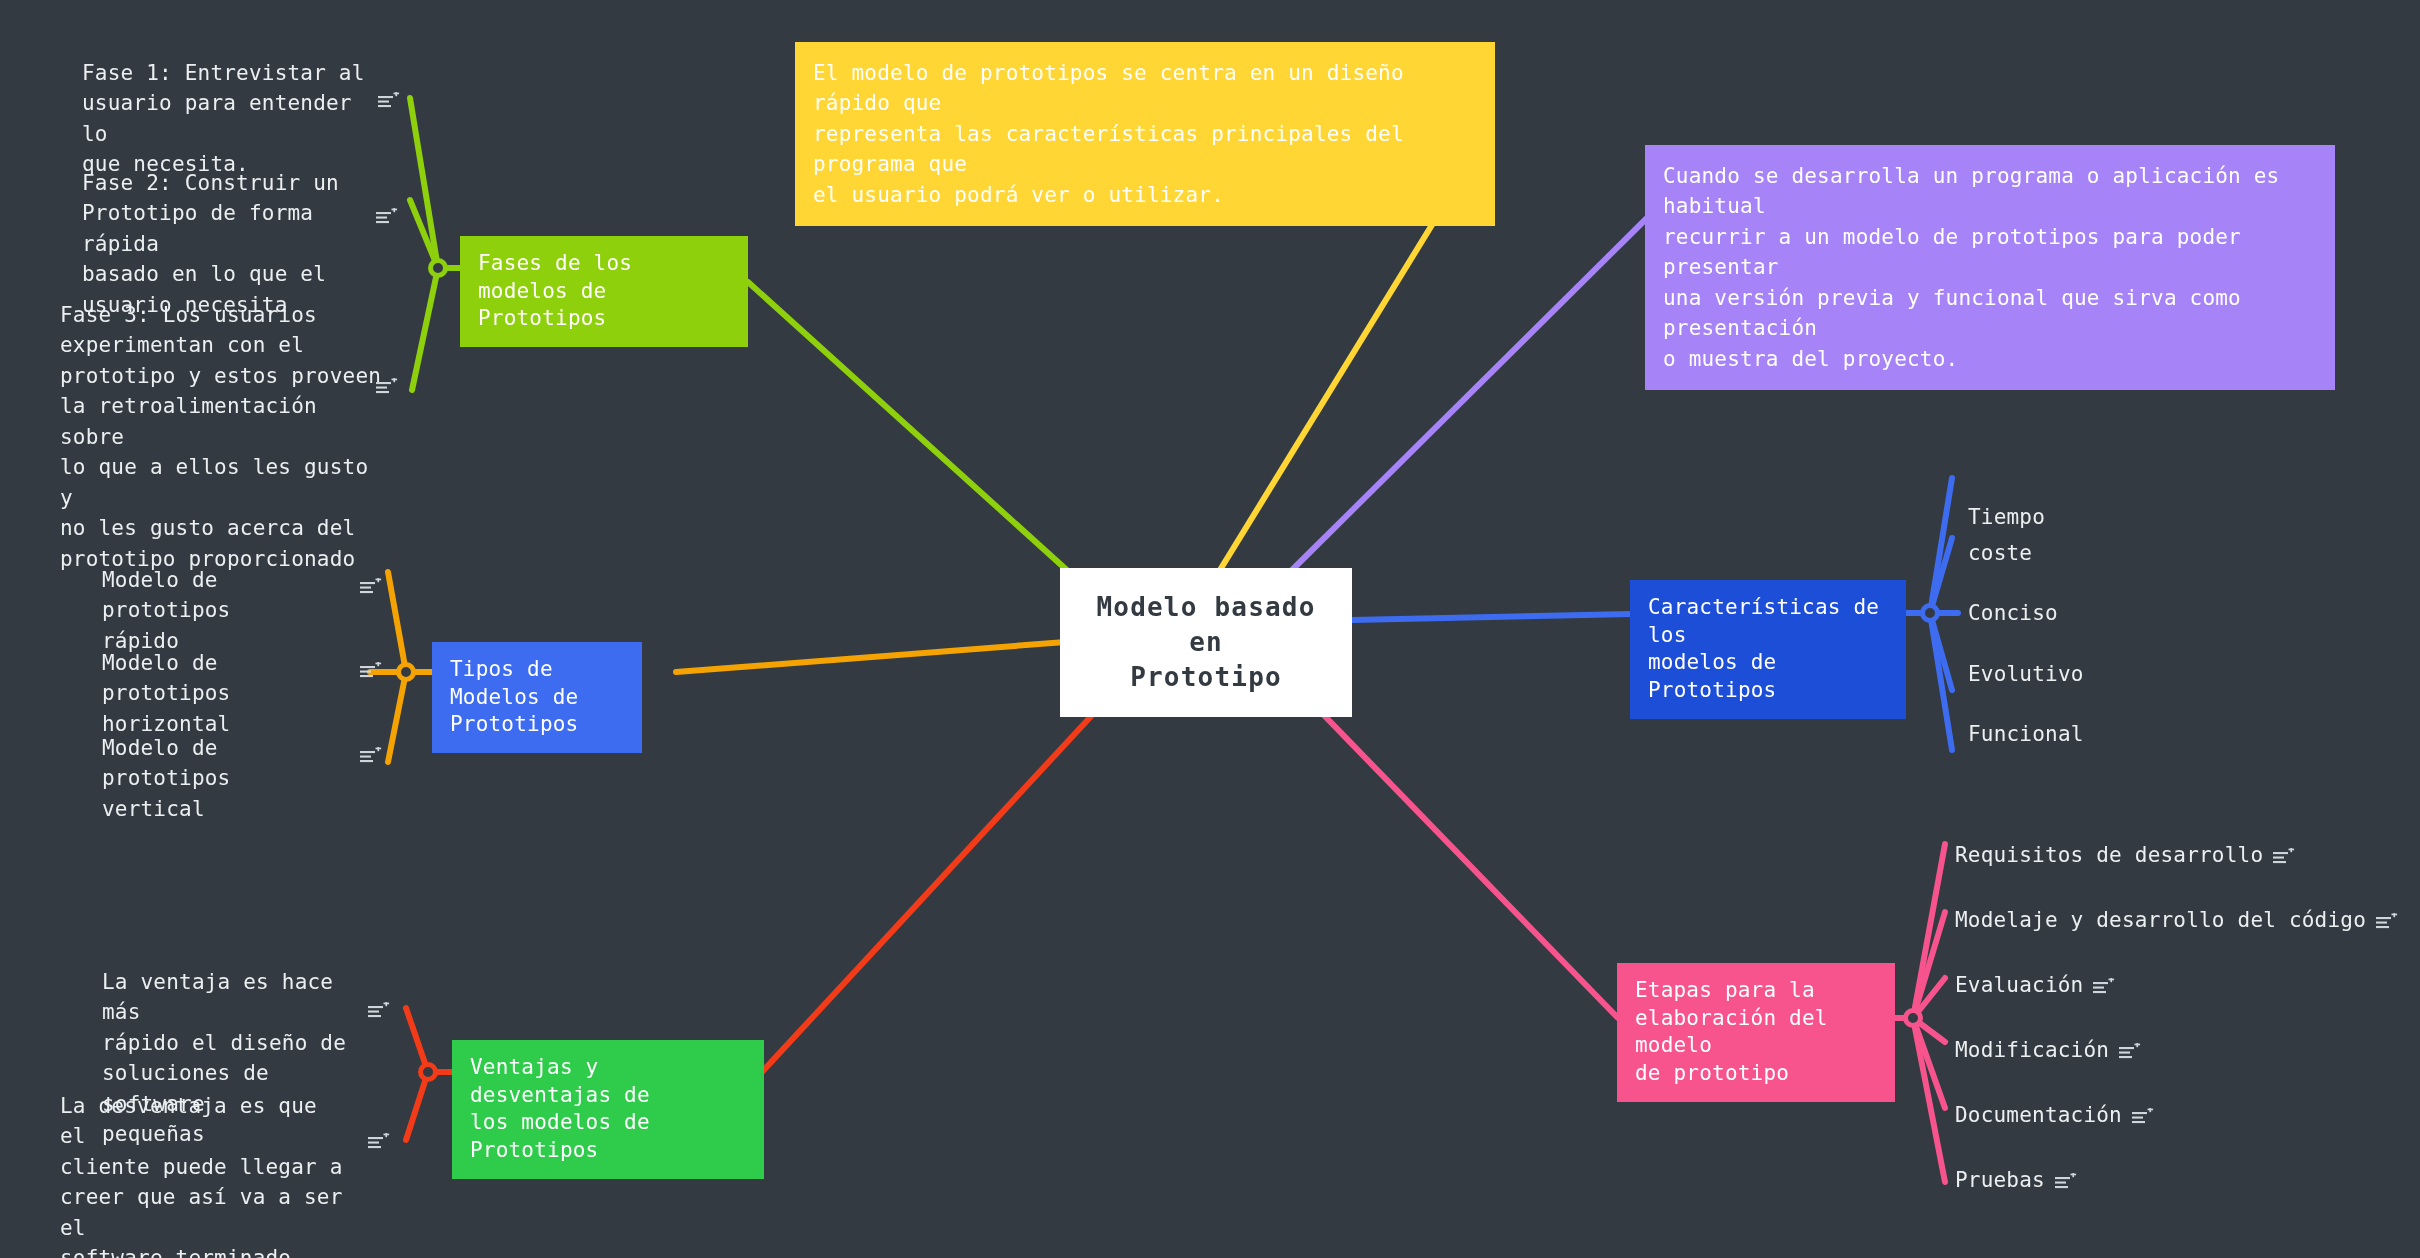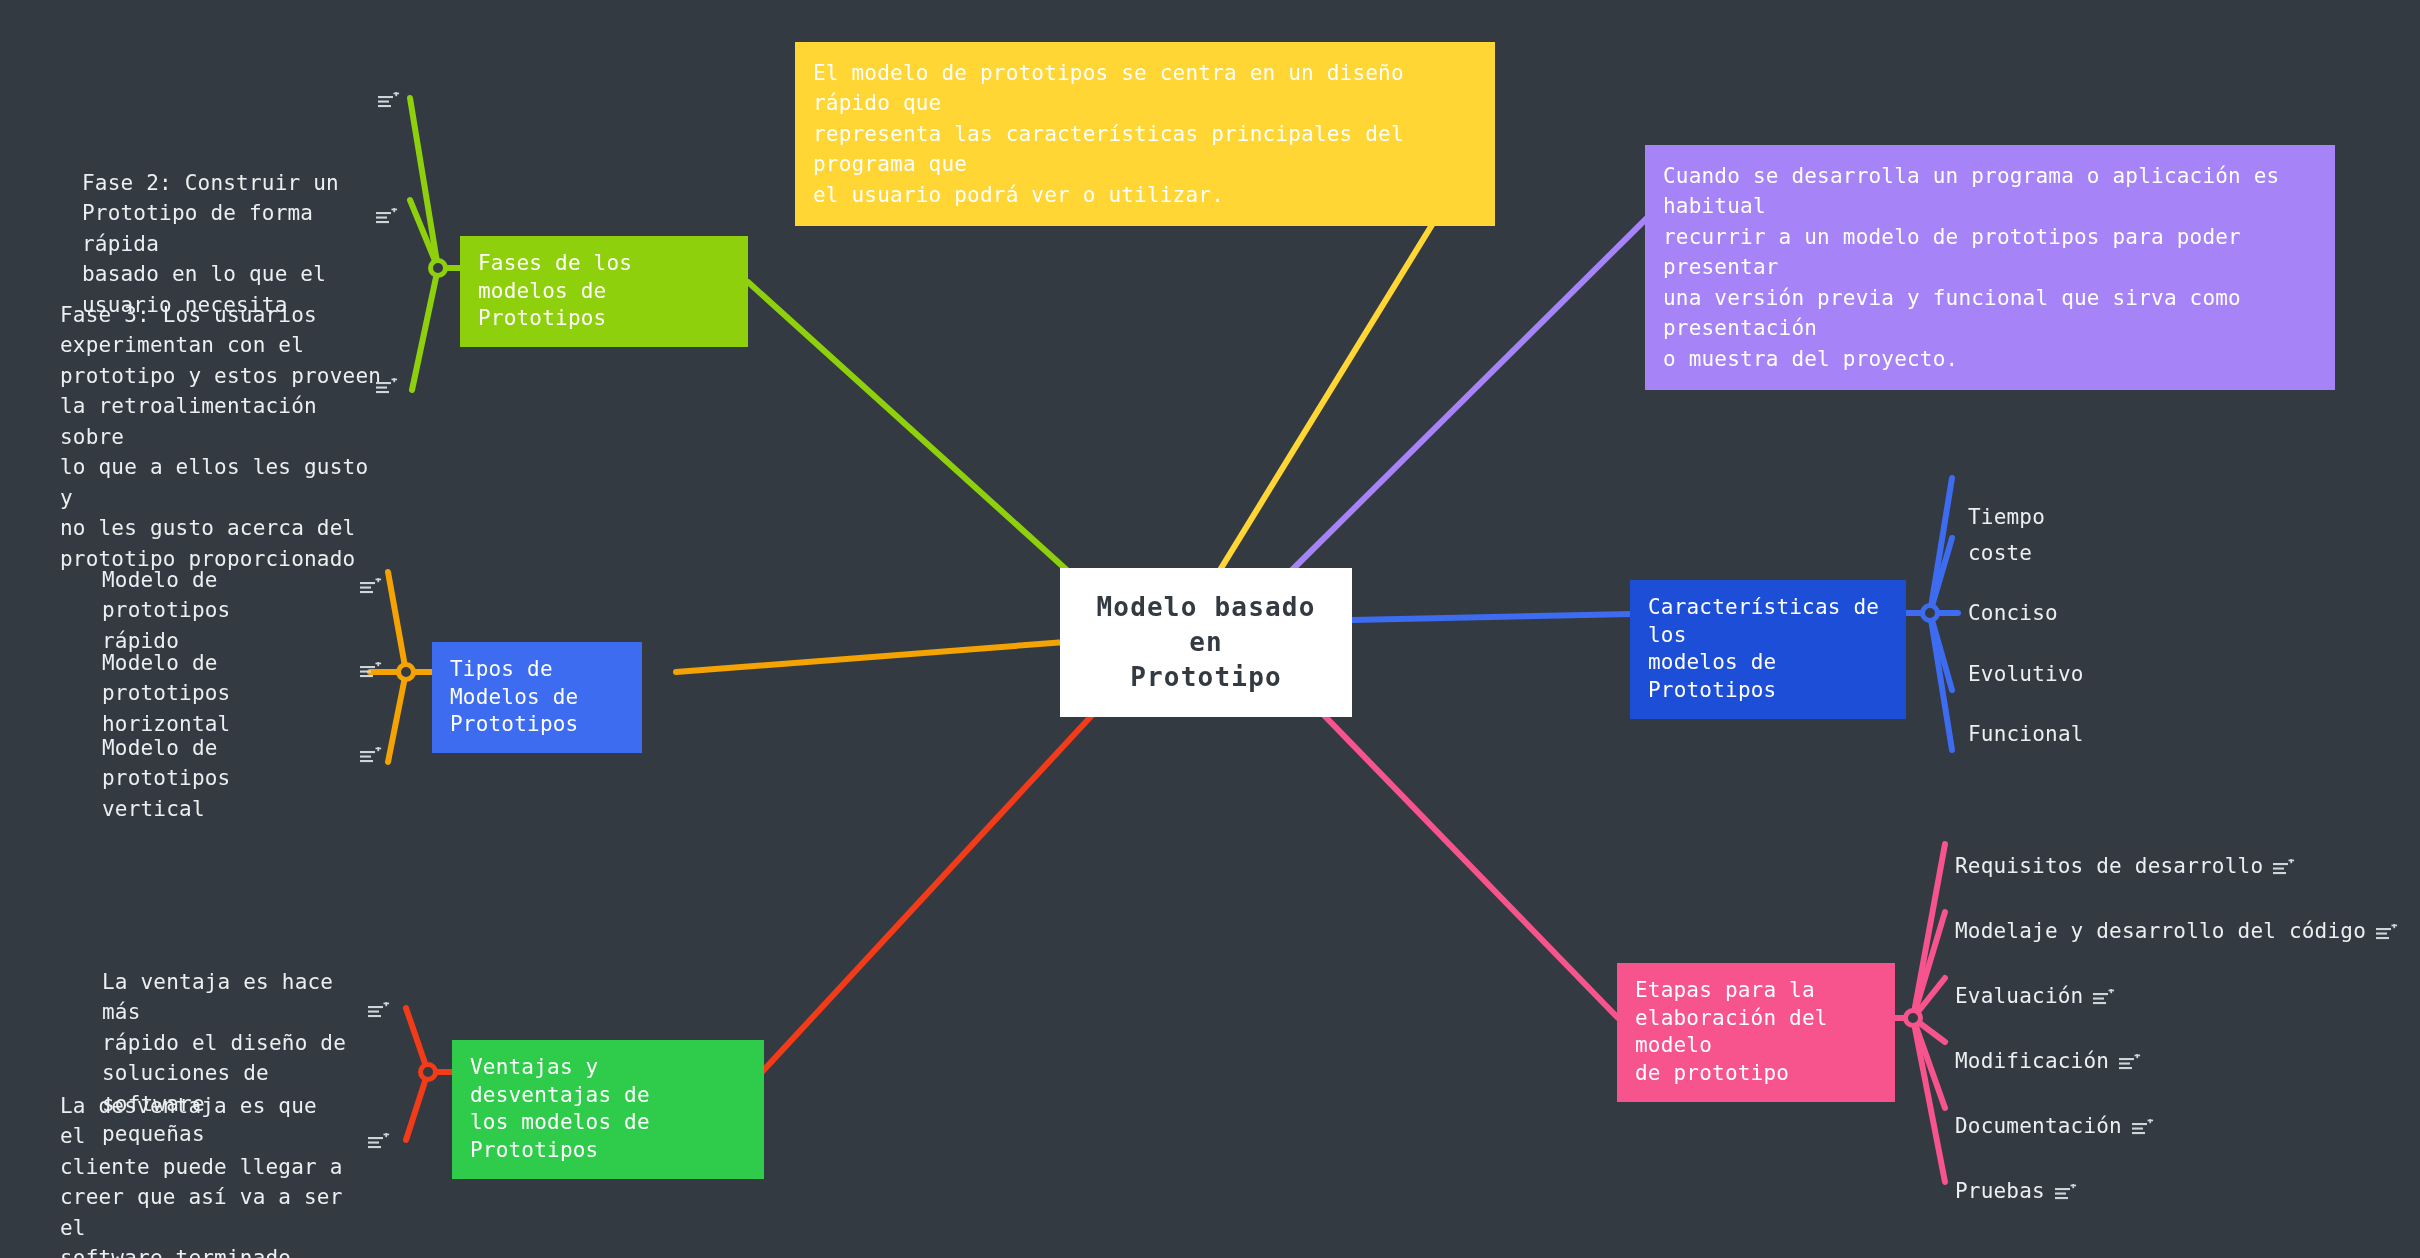--- a/index.html
+++ b/index.html
@@ -49,21 +49,21 @@
   }
   .leaf{
     position:absolute;
     color:#eceff1;
     font-size:21px;
     line-height:1.45;
     letter-spacing:.2px;
     white-space:pre-line;
     z-index:5;
   }
-  .leaf.right{display:flex;align-items:flex-start;gap:10px;white-space:nowrap;margin-top:11px;}
+  .leaf.right{display:flex;align-items:flex-start;gap:10px;white-space:nowrap;}
   .leaf .txt{display:block;}
 
   
   .noteicon{
     position:absolute;
     width:22px;height:18px;
     z-index:6;
   }
   .leaf.right .noteicon{position:static;flex:0 0 auto;margin-top:4px;}
 
@@ -141,20 +141,23 @@
 el usuario podrá ver o utilizar.</div>
 
   <div class="note" style="left:1645px;top:145px;width:690px;background:#a683f7;">Cuando se desarrolla un programa o aplicación es habitual
 recurrir a un modelo de prototipos para poder presentar
 una versión previa y funcional que sirva como presentación
 o muestra del proyecto.</div>
 
   <div class="node" style="left:460px;top:236px;width:288px;background:#8ed00c;">Fases de los modelos de
 Prototipos</div>
 
+  <div class="leaf" style="left:82px;top:58px;width:300px;">Fase 1: Entrevistar al
+usuario para entender lo
+que necesita.</div>
   <span class="noteicon" style="left:378px;top:92px;">
     <svg viewBox="0 0 22 18" width="22" height="18">
       <rect x="0" y="4" width="15" height="2.1" fill="#cfd6db"></rect>
       <rect x="0" y="8.5" width="11" height="2.1" fill="#cfd6db"></rect>
       <rect x="0" y="13" width="13" height="2.1" fill="#cfd6db"></rect>
       <rect x="15.5" y="0.6" width="5.6" height="1.7" fill="#cfd6db"></rect>
       <rect x="17.4" y="-1.2" width="1.7" height="5.4" fill="#cfd6db"></rect>
     </svg>
   </span>
 

